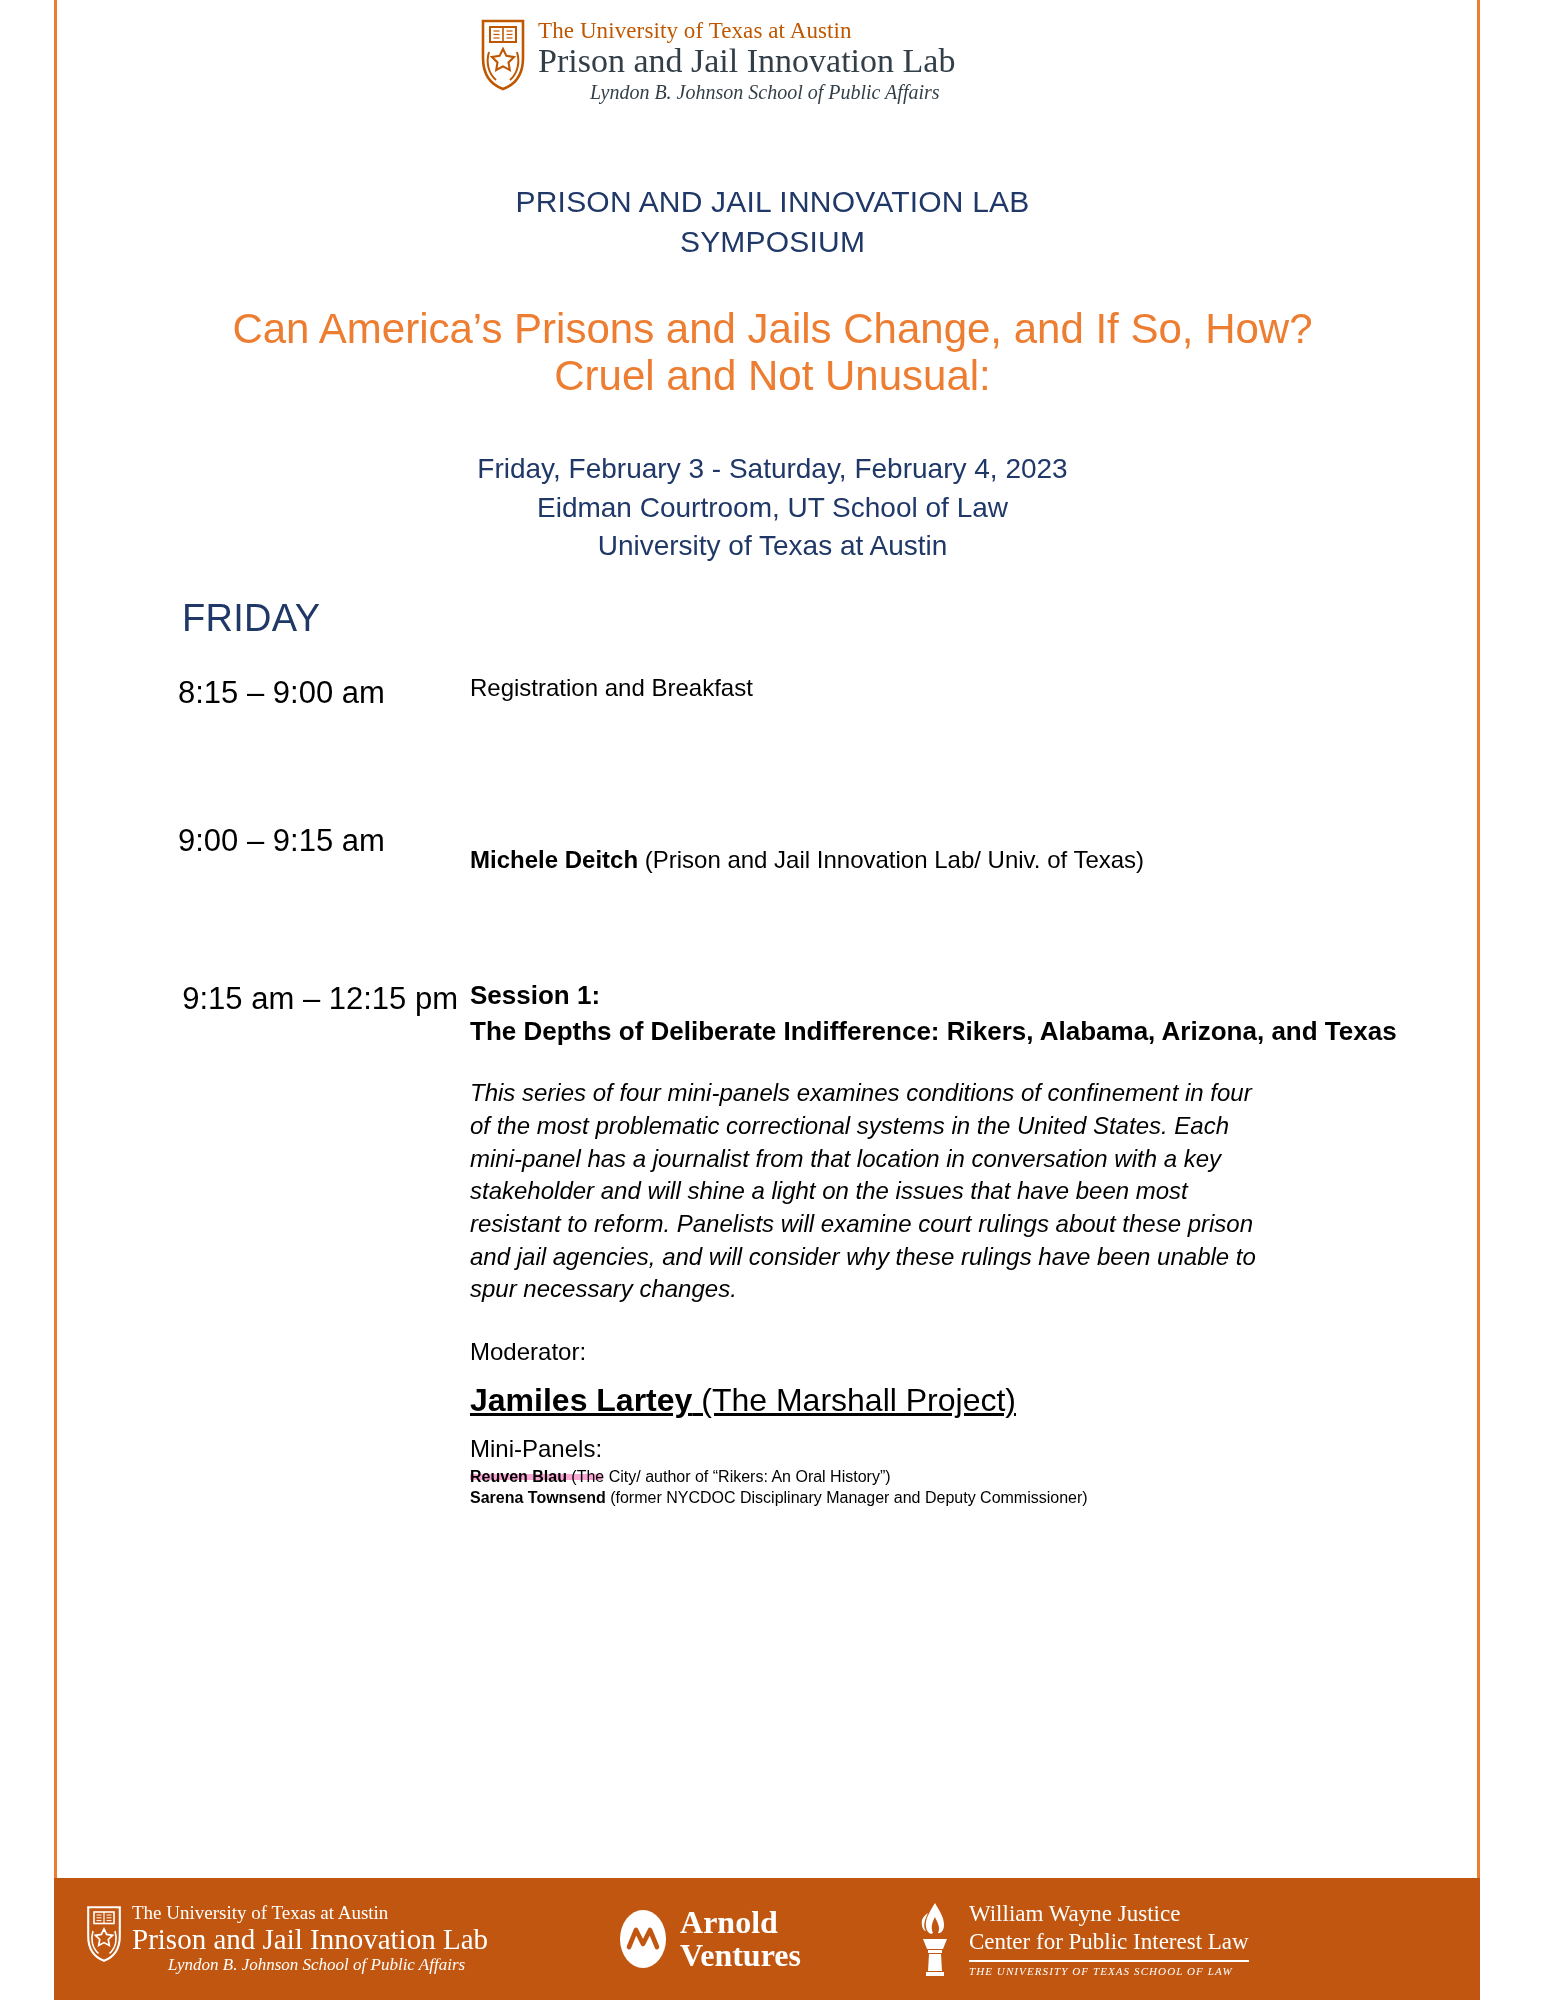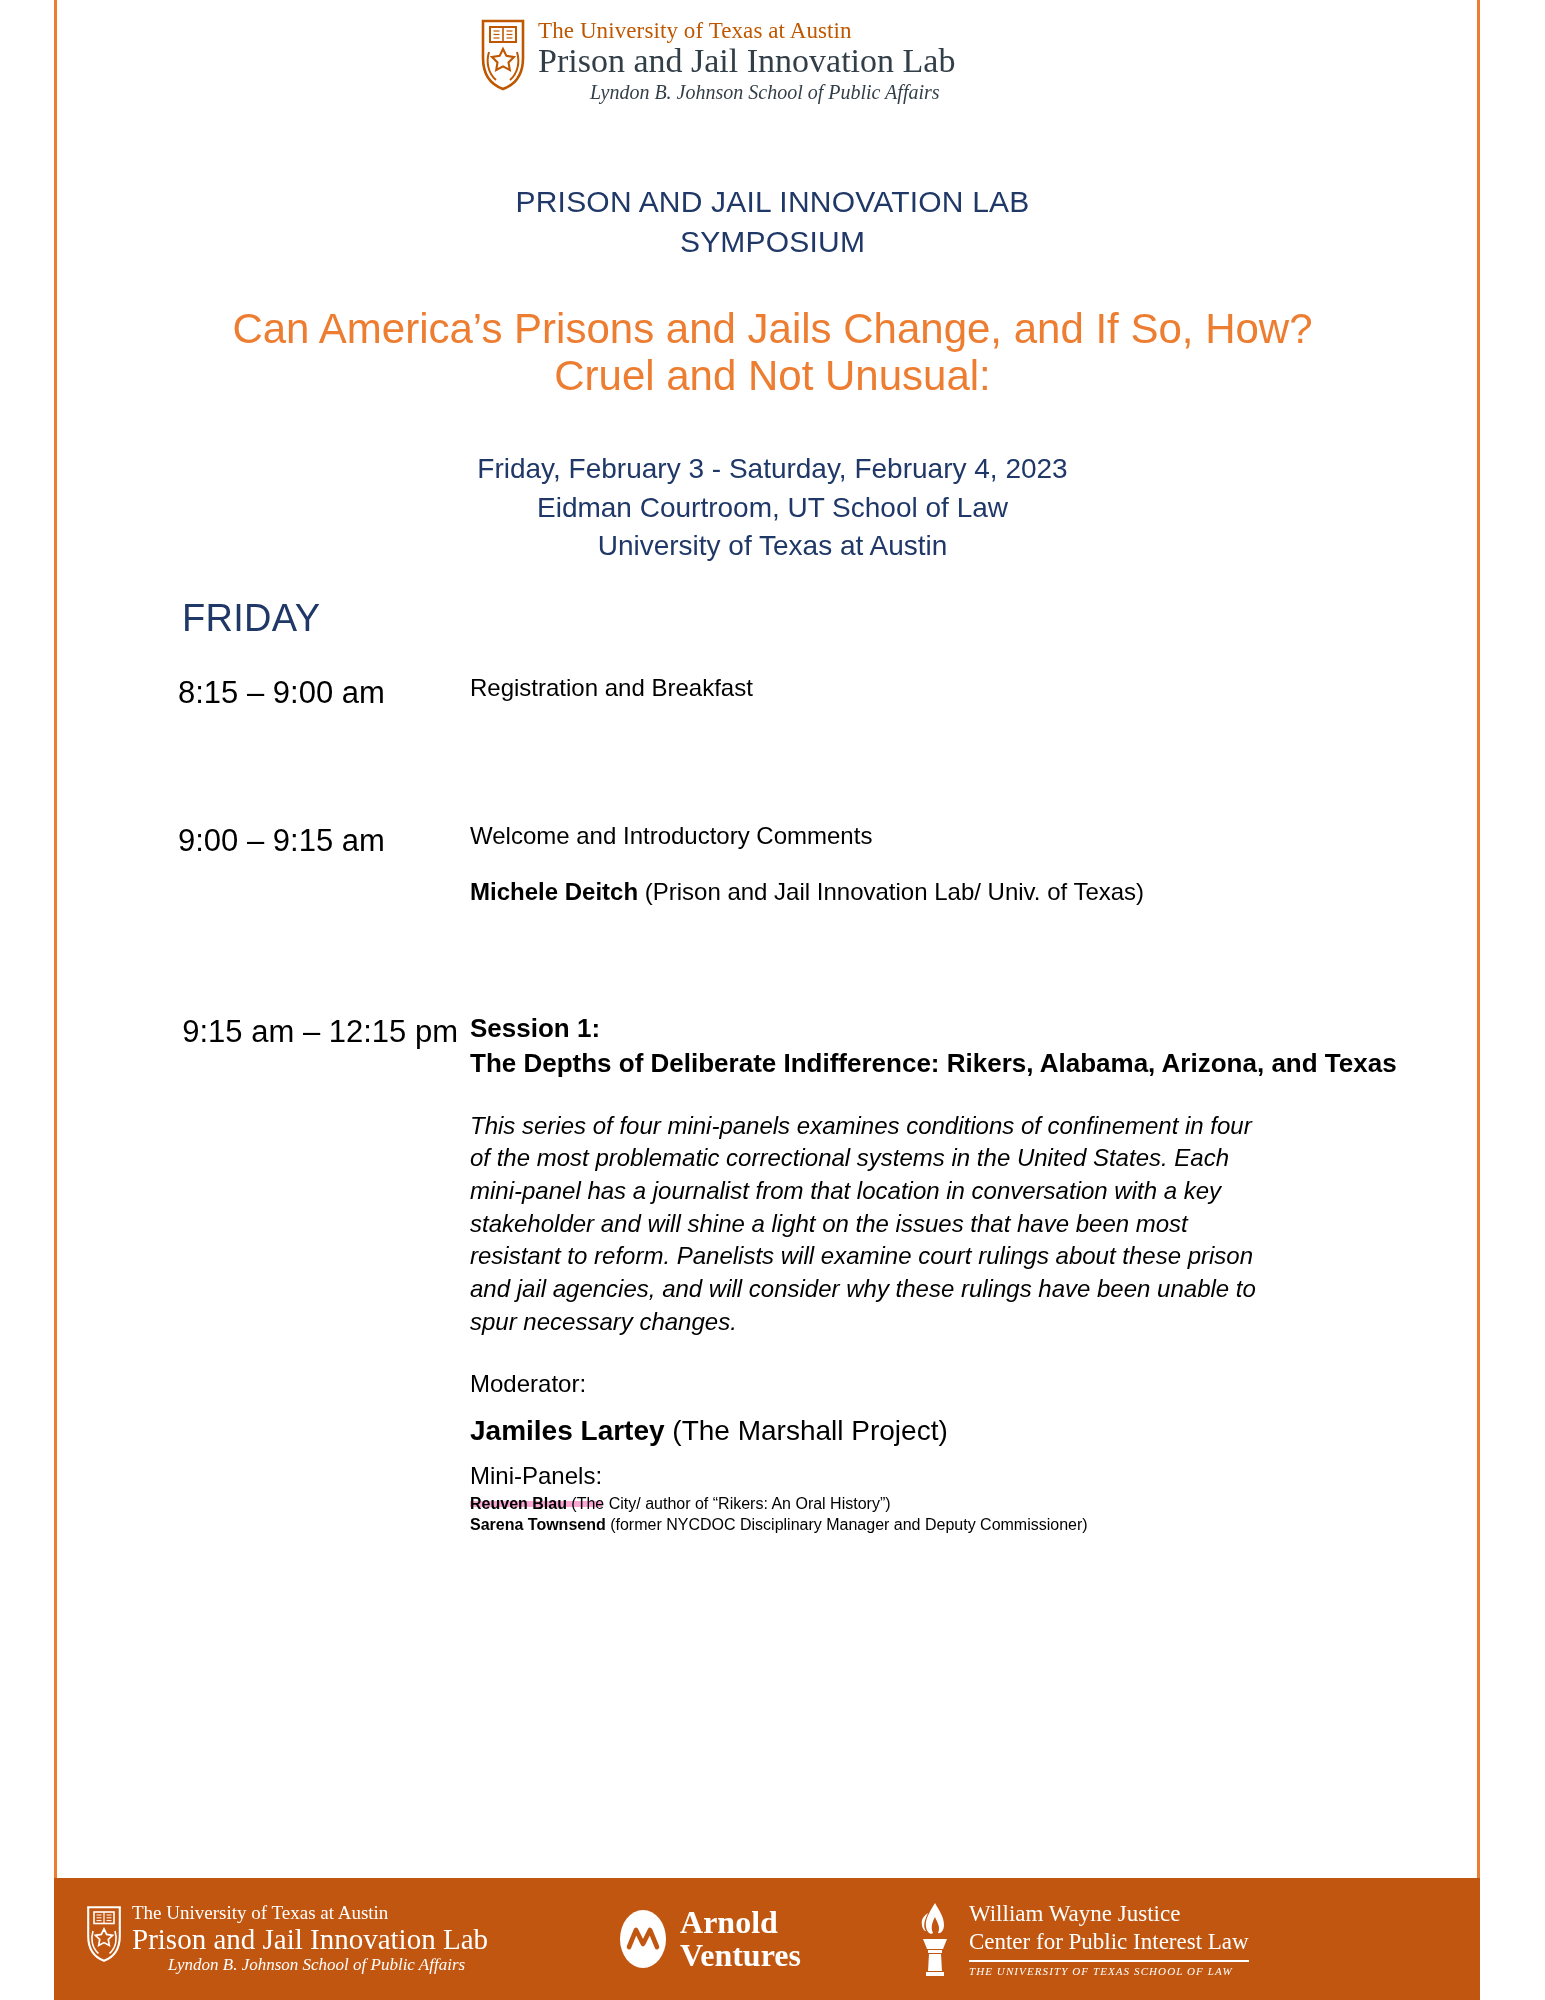--- a/index.html
+++ b/index.html
@@ -148,21 +148,21 @@
     line-height: 1.37;
   }
   .sess-desc {
     font-style: italic;
     font-size: 24px;
     line-height: 1.36;
     margin-top: 28px;
     max-width: 800px;
   }
   .mod-label { font-size: 24px; margin-top: 30px; line-height: 1.35; }
-  .mod-name  { font-size: 28px; margin-top: 11px; line-height: 1.35; }
+  .mod-name  { font-size: 32px; margin-top: 11px; line-height: 1.35; text-decoration: underline; }
   .mini-label {
     font-size: 24px;
     margin-top: 11px;
     line-height: 1.35;
   }
   .mini-label span.u {
     border-bottom: 6px solid #f9a8d4;
     padding-bottom: 12px;
   }
   .panel-time { font-size: 25px; margin-top: 12px; line-height: 1.35; }
@@ -269,21 +269,20 @@
     <div class="row">
       <div class="time time-col-a">8:15 – 9:00 am</div>
       <div class="body-col">Registration and Breakfast</div>
     </div>
 
     <div class="gap-a"></div>
 
     <div class="row">
       <div class="time time-col-a">9:00 – 9:15 am</div>
       <div class="body-col">
-        <div>Welcome and Introductory Comments</div>
         <div class="gap-b"></div>
         <div><b>Michele Deitch</b><span> (Prison and Jail Innovation Lab/ Univ. of Texas)</span></div>
       </div>
     </div>
 
     <div class="gap-c"></div>
 
     <div class="row">
       <div class="time time-col-b">9:15 am – 12:15 pm</div>
       <div class="body-col">

